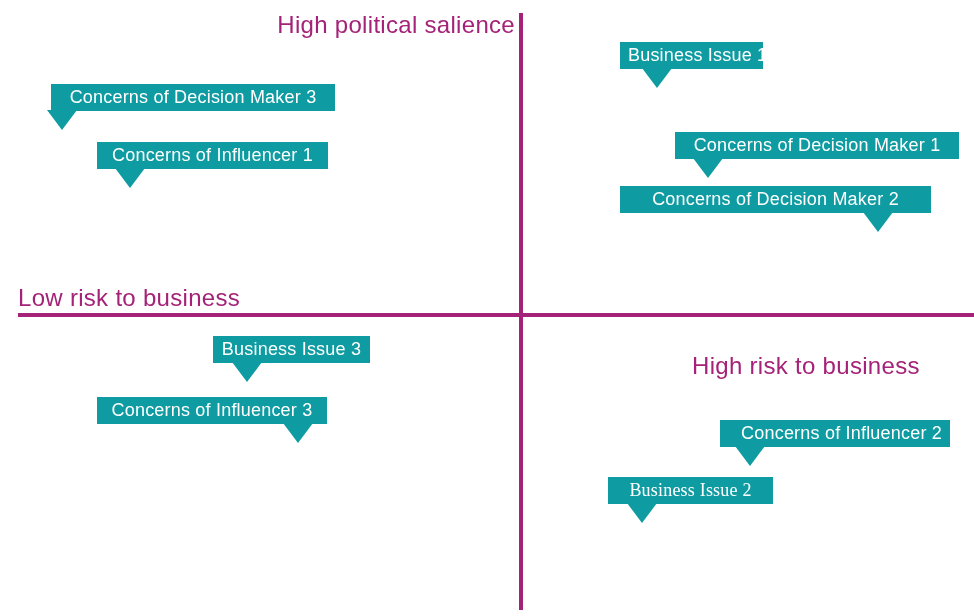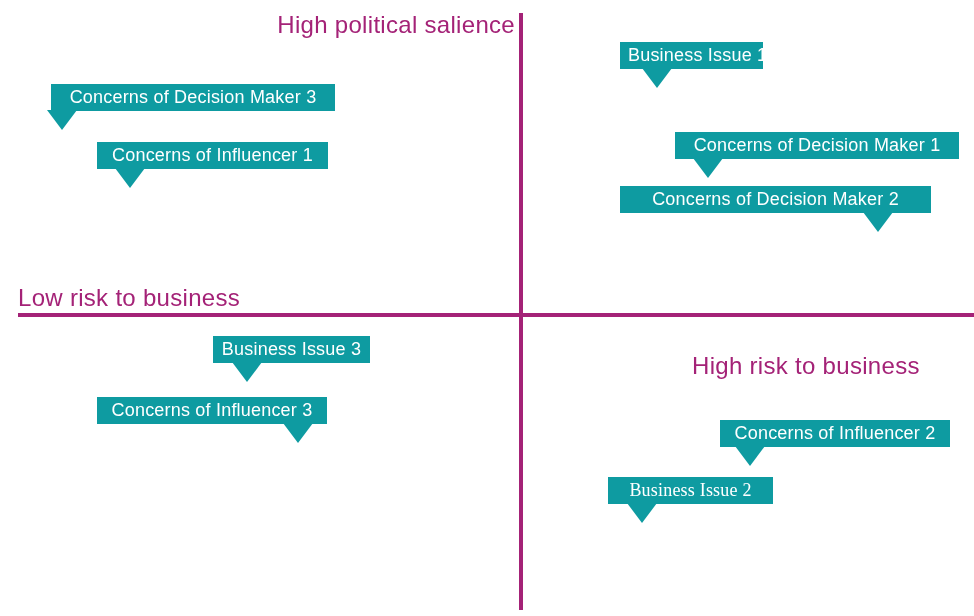--- a/index.html
+++ b/index.html
@@ -104,21 +104,21 @@
       </div>
       <div class="marker" style="left: 213px; top: 336px;">
         <div class="mbox" style="width: 157px;">Business Issue 3</div>
         <div class="mtail" style="left: 19px;"></div>
       </div>
       <div class="marker" style="left: 97px; top: 397px;">
         <div class="mbox" style="width: 230px;">Concerns of Influencer 3</div>
         <div class="mtail" style="left: 186px;"></div>
       </div>
       <div class="marker" style="left: 720px; top: 420px;">
-        <div class="mbox" style="width: 230px;">Concerns of Influencer 2</div>
+        <div class="mbox" style="width: 230px; text-align: right;">Concerns of Influencer 2</div>
         <div class="mtail" style="left: 15px;"></div>
       </div>
       <div class="marker" style="left: 608px; top: 477px;">
         <div class="mbox" style="width: 165px; font-family: Liberation Serif, serif;">Business Issue 2</div>
         <div class="mtail" style="left: 19px;"></div>
       </div>
     </div>
 
 </div>
 

